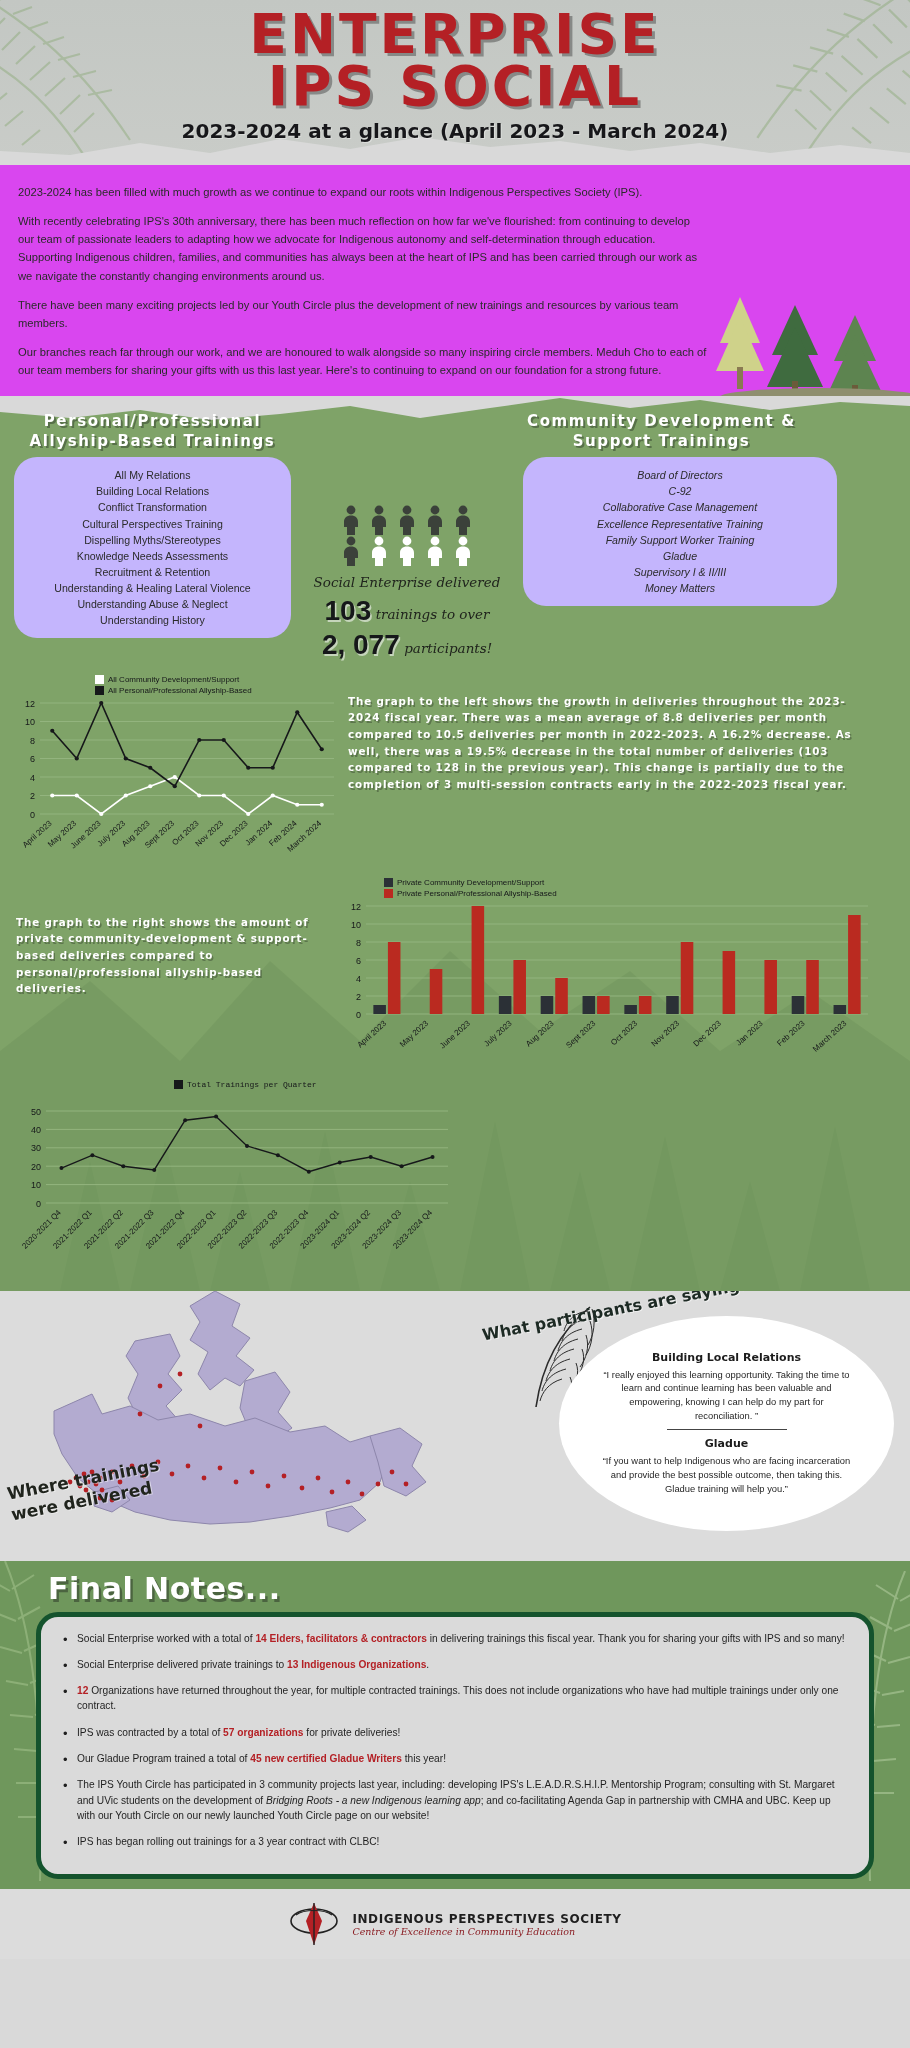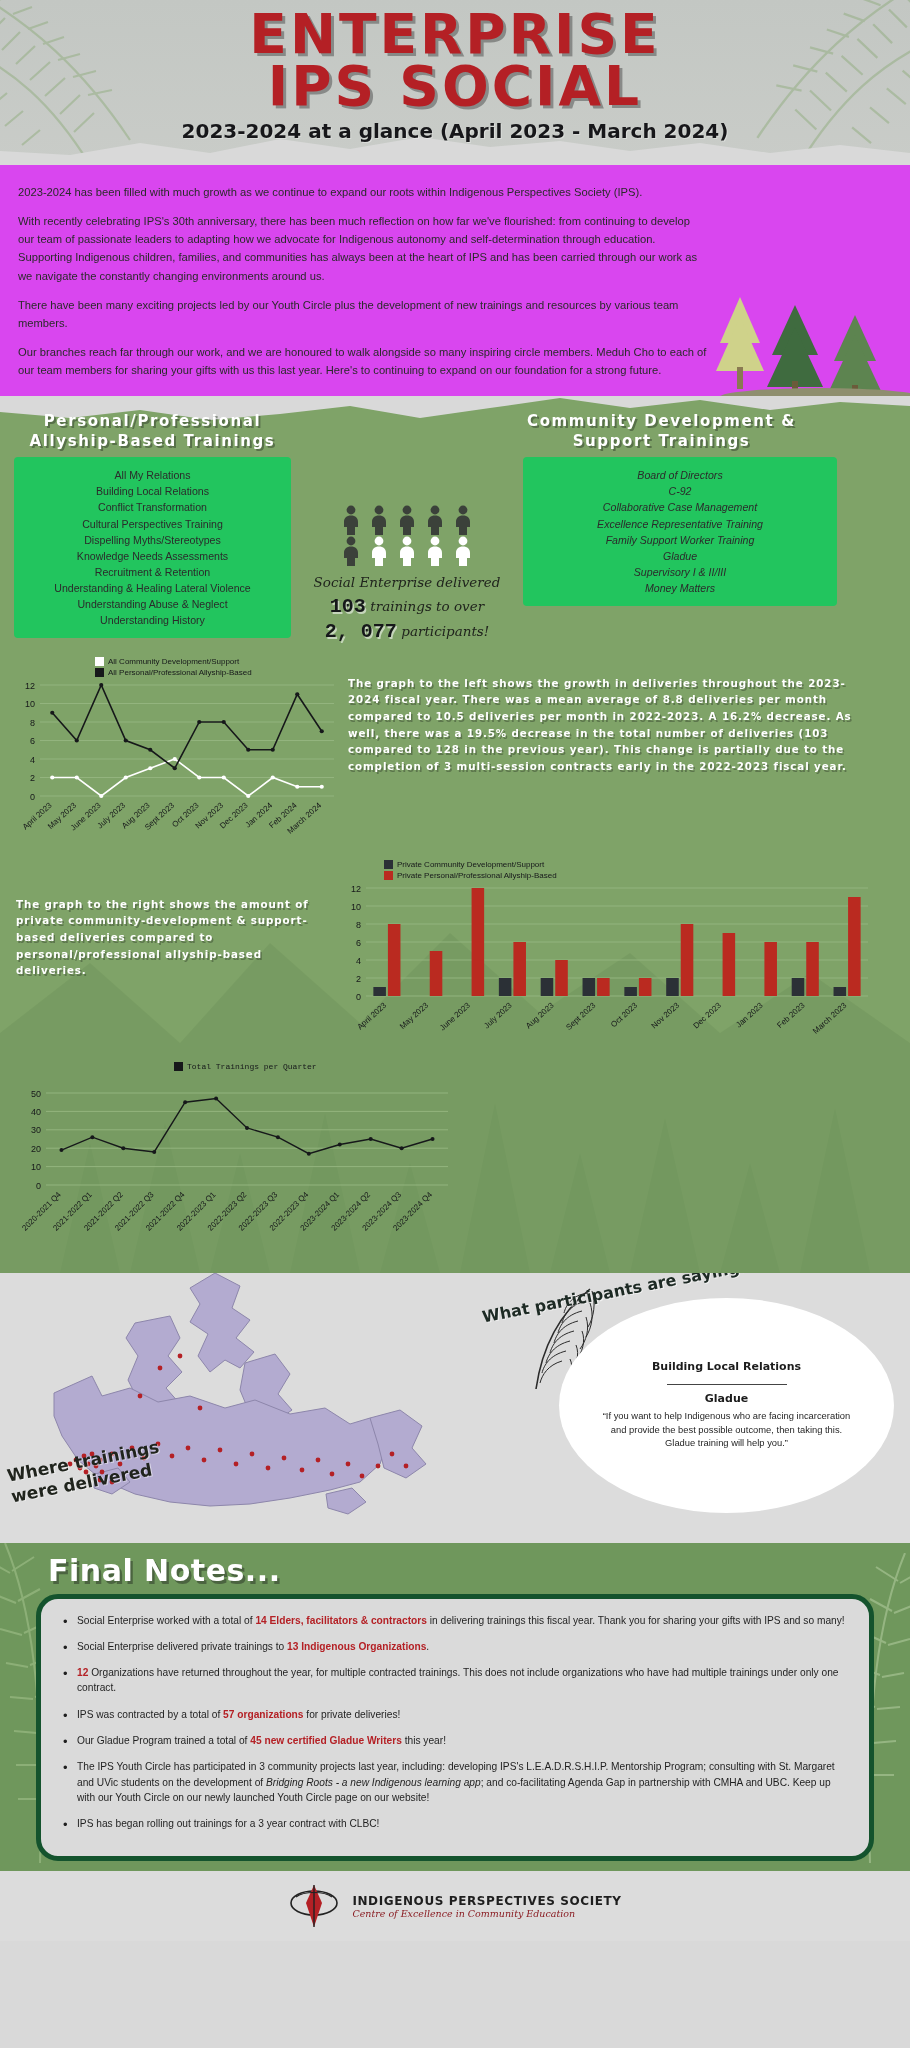--- a/index.html
+++ b/index.html
@@ -80,22 +80,22 @@
     font-weight:bold;
     font-size:15px;
     letter-spacing:1.6px;
     color:#ffffff;
     text-shadow:2px 2px 0 rgba(40,50,35,.45);
     line-height:1.3;
   }
 
   .card {
     position:relative; z-index:4;
-    background:#22c55e;
-    border-radius:4px;
+    background:#c4b5fd;
+    border-radius:23px;
     padding:10px 14px;
     text-align:center;
   }
   .card div {
     font-family:"Liberation Sans", sans-serif;
     font-size:10.6px;
     color:#2b2b2b;
     line-height:1.52;
   }
 
@@ -108,23 +108,23 @@
   .people { display:flex; flex-direction:column; align-items:center; gap:1px; margin-bottom:6px; }
   .prow { display:flex; gap:4px; }
   .stat-script {
     font-family:"DejaVu Serif", serif;
     font-style:italic;
     font-size:13.5px;
     color:#20241d;
     line-height:1.5;
   }
   .stat-big {
-    font-family:Liberation Mono, monospace;
+    font-family:Liberation Sans, sans-serif;
     font-weight:bold;
-    font-size:20px;
+    font-size:28px;
     color:#16181a;
     text-shadow:1.5px 1.5px 0 rgba(255,255,255,.55);
     vertical-align:-1px;
     text-align:center;
   }
 
   .blurb {
     position:relative; z-index:4;
     font-family:"DejaVu Sans", sans-serif;
     font-weight:bold;
@@ -640,20 +640,21 @@
         <path d="M70,6 C40,30 22,64 16,106" stroke-width="1.6"></path>
         <path d="M68,10 C52,12 46,22 44,30 M66,18 C50,22 44,32 42,40 M62,28 C46,32 40,42 38,50 M58,38 C42,42 36,52 34,60 M54,48 C38,52 32,62 30,70 M50,58 C34,62 28,72 26,80 M46,68 C30,72 24,82 22,90 M42,78 C28,82 22,92 20,100"></path>
         <path d="M72,8 C76,20 74,34 68,44 M70,20 C74,32 72,44 66,54 M66,34 C70,46 66,58 60,66 M62,48 C66,58 62,70 56,78 M56,62 C60,72 56,82 50,90 M50,76 C54,84 50,94 44,100"></path>
       </g>
     </svg>
 
     <div class="say-label">What participants are saying...</div>
 
     <div class="bubble">
       <h4>Building Local Relations</h4>
+      <p>“I really enjoyed this learning opportunity. Taking the time to learn and continue learning has been valuable and empowering, knowing I can help do my part for reconciliation. ”</p>
       <hr>
       <h4>Gladue</h4>
       <p>“If you want to help Indigenous who are facing incarceration and provide the best possible outcome, then taking this. Gladue training will help you.”</p>
     </div>
   </div>
 
   <div class="final">
     <svg style="position:absolute;left:0;top:0;width:130px;height:330px;opacity:.4;" viewBox="0 0 130 330">
       <g stroke="#b9d4a0" stroke-width="2" fill="none">
         <path d="M5,0 C30,60 45,150 40,320"></path>

